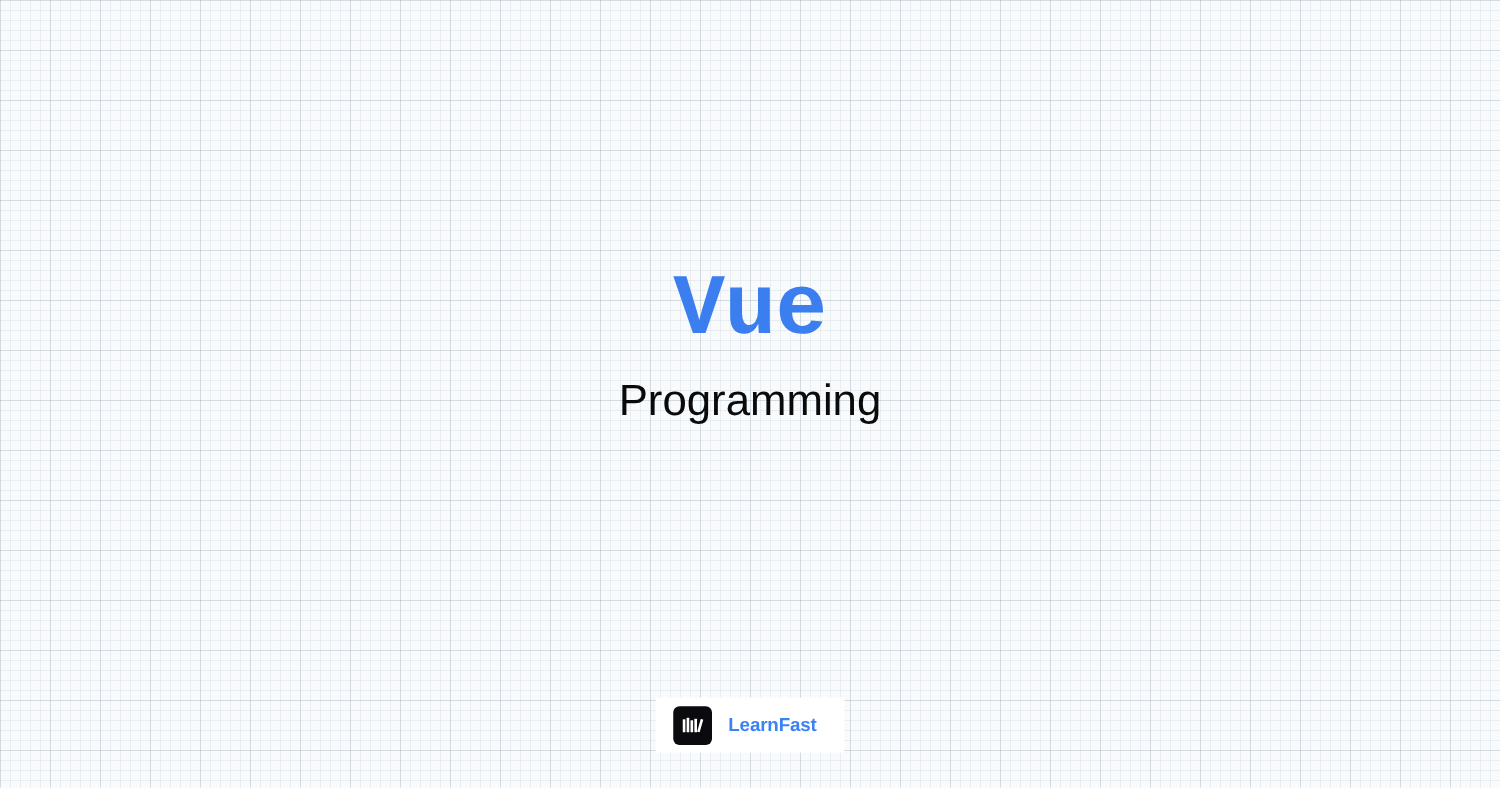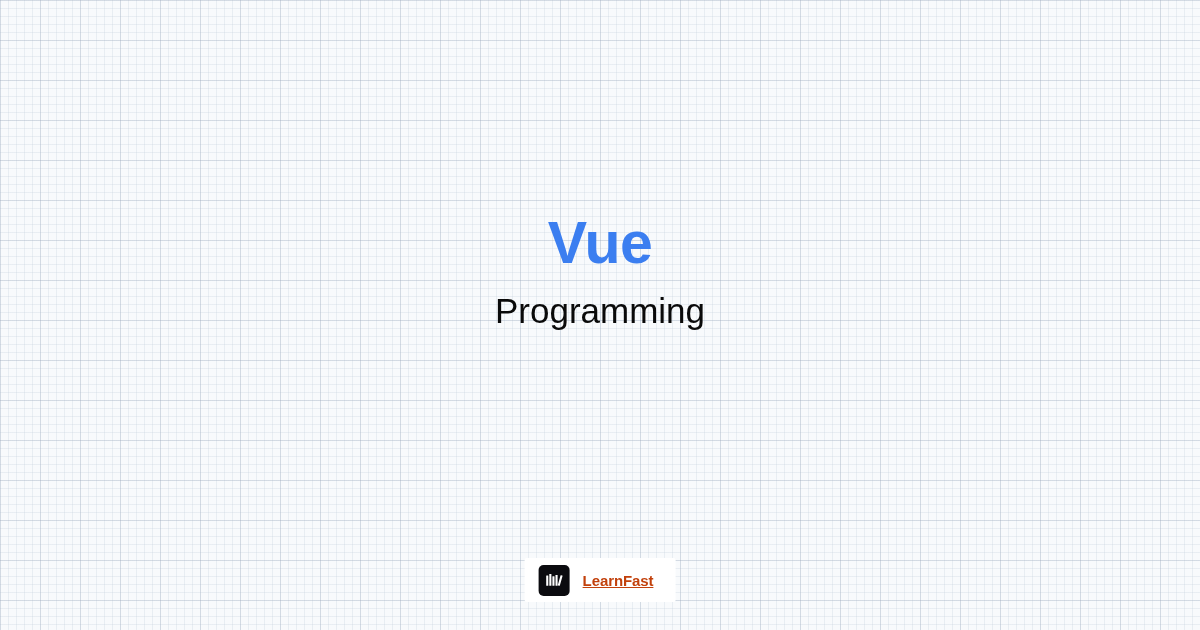--- a/index.html
+++ b/index.html
@@ -43,25 +43,26 @@
     position: absolute;
     left: 0;
     right: 0;
     top: 214px;
     text-align: center;
     user-select: none;
   }
 
   .hero-title {
     margin: 0;
-    font-size: 59px;
+    font-size: 69px;
     line-height: 1.0;
     font-weight: bold;
     letter-spacing: -0.5px;
     color: #3b7ef0;
+    font-family: Liberation Mono, monospace;
   }
 
   .hero-subtitle {
     margin: 0;
     padding-top: 18px;
     font-size: 35px;
     line-height: 1.15;
     font-weight: normal;
     color: #0a0a0a;
   }
@@ -94,23 +95,22 @@
   }
 
   .brand-mark svg {
     display: block;
   }
 
   .brand-name {
     font-size: 15px;
     font-weight: bold;
     letter-spacing: -0.1px;
-    color: #c2410c;
+    color: #3b82f6;
     white-space: nowrap;
-    text-decoration: underline;
   }
 </style>
 </head>
 <body>
 
 <div class="canvas">
 
   <div class="grid-backdrop"></div>
 
   <div class="hero">

